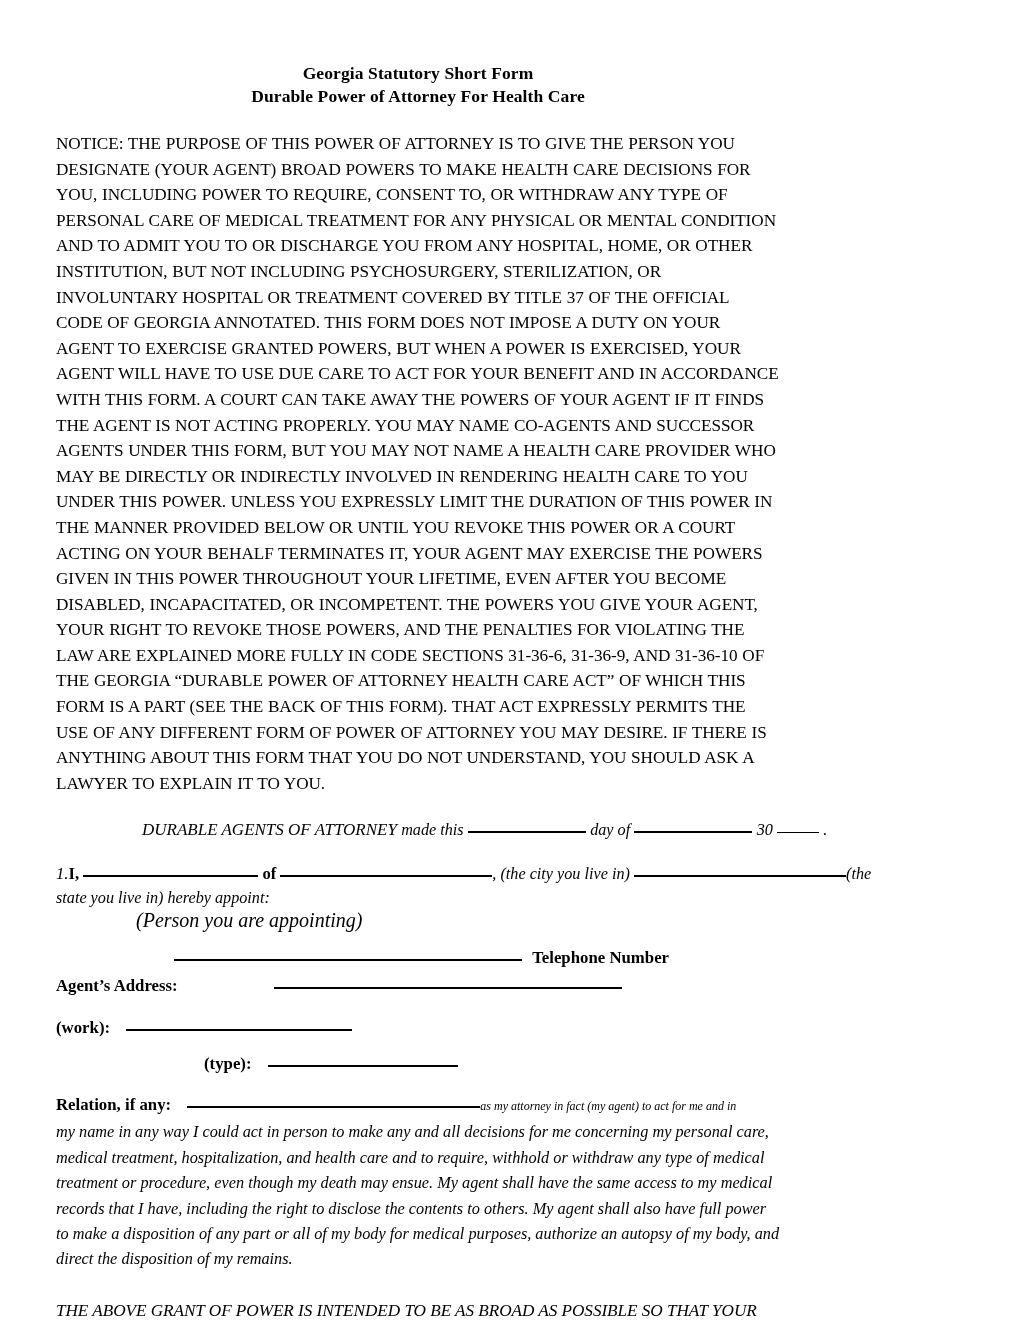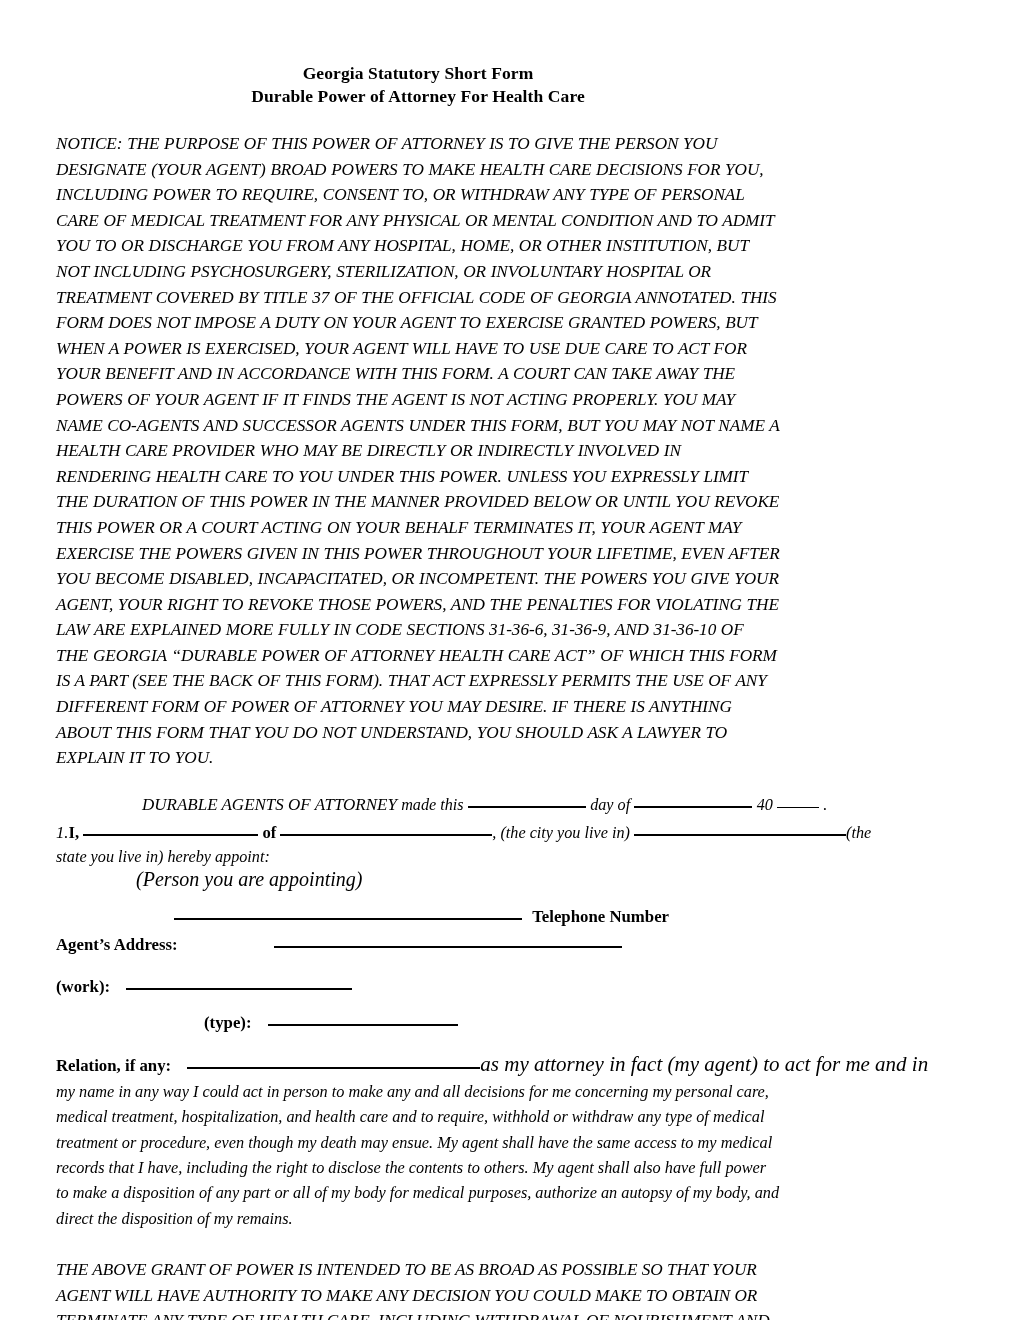--- a/index.html
+++ b/index.html
@@ -37,21 +37,20 @@
     letter-spacing: 0.1px;
   }
 
   
   .body-wrap {
     margin: 0 56px 0 56px;
   }
 
   .notice {
     margin-top: 23px;
-    font-style: italic;
     font-size: 17.2px;
     line-height: 25.6px;
     text-align: left;
     letter-spacing: -0.05px;
     word-spacing: 0.4px;
   }
 
   
   .form-area {
     margin-top: 22px;
@@ -77,21 +76,21 @@
     padding-left: 86px;
     white-space: nowrap;
     line-height: 24px;
   }
   .ital-caps { font-style: italic; }
   .small-ital { font-style: italic; font-size: 16.2px; }
 
   .line-i {
     white-space: nowrap;
     line-height: 25px;
-    margin-top: 3px;
+    margin-top: 19px;
     font-size: 16.6px;
   }
   .num-ital { font-style: italic; font-size: 16.6px; }
   .b { font-weight: bold; }
 
   .line-state {
     text-align: left;
     font-style: italic;
     font-size: 16.2px;
     line-height: 22px;
@@ -107,21 +106,21 @@
     font-size: 20px;
     padding-left: 80px;
     line-height: 22px;
   }
   .agent-addr-row { margin-top: 2px; }
   .tel-row { margin-top: 14px; padding-left: 118px; }
   .tel-label { font-weight: bold; font-size: 16.8px; padding-left: 6px; }
   .work-row { margin-top: 16px; }
   .home-row { margin-top: 10px; padding-left: 148px; }
   .relation-row { margin-top: 15px; }
-  .relation-tail { font-style: italic; font-size: 21px; }
+  .relation-tail { font-style: italic; font-size: 12px; }
 
   
   .para-ital-mixed {
     font-style: italic;
     font-size: 16.3px;
     line-height: 25.4px;
     text-align: left;
     margin-top: 0px;
   }
 
@@ -149,21 +148,21 @@
     <div class="notice">NOTICE:  THE PURPOSE OF THIS POWER OF ATTORNEY IS TO GIVE THE PERSON YOU DESIGNATE (YOUR AGENT) BROAD POWERS TO MAKE HEALTH CARE DECISIONS FOR YOU, INCLUDING POWER TO REQUIRE, CONSENT TO, OR WITHDRAW ANY TYPE OF PERSONAL CARE OF MEDICAL TREATMENT FOR ANY PHYSICAL OR MENTAL CONDITION AND TO ADMIT YOU TO OR DISCHARGE YOU FROM ANY HOSPITAL, HOME, OR OTHER INSTITUTION, BUT NOT INCLUDING PSYCHOSURGERY, STERILIZATION, OR INVOLUNTARY HOSPITAL OR TREATMENT COVERED BY TITLE 37 OF THE OFFICIAL CODE OF GEORGIA ANNOTATED.  THIS FORM DOES NOT IMPOSE A DUTY ON YOUR AGENT TO EXERCISE GRANTED POWERS, BUT WHEN A POWER IS EXERCISED, YOUR AGENT WILL HAVE TO USE DUE CARE TO ACT FOR YOUR BENEFIT AND IN ACCORDANCE WITH THIS FORM.  A COURT CAN TAKE AWAY THE POWERS OF YOUR AGENT IF IT FINDS THE AGENT IS NOT ACTING PROPERLY.  YOU MAY NAME CO-AGENTS AND SUCCESSOR AGENTS UNDER THIS FORM, BUT YOU MAY NOT NAME A HEALTH CARE PROVIDER WHO MAY BE DIRECTLY OR INDIRECTLY INVOLVED IN RENDERING HEALTH CARE TO YOU UNDER THIS POWER.  UNLESS YOU EXPRESSLY LIMIT THE DURATION OF THIS POWER IN THE MANNER PROVIDED BELOW OR UNTIL YOU REVOKE THIS POWER OR A COURT ACTING ON YOUR BEHALF TERMINATES IT, YOUR AGENT MAY EXERCISE THE POWERS GIVEN IN THIS POWER THROUGHOUT YOUR LIFETIME, EVEN AFTER YOU BECOME DISABLED, INCAPACITATED, OR INCOMPETENT.   THE POWERS YOU GIVE YOUR AGENT, YOUR RIGHT TO REVOKE THOSE POWERS, AND THE PENALTIES FOR VIOLATING THE LAW ARE EXPLAINED MORE FULLY IN CODE SECTIONS 31-36-6, 31-36-9, AND 31-36-10 OF THE GEORGIA “DURABLE POWER OF ATTORNEY HEALTH CARE ACT” OF WHICH THIS FORM IS A PART (SEE THE BACK OF THIS FORM).  THAT ACT EXPRESSLY PERMITS THE USE OF ANY DIFFERENT FORM OF POWER OF ATTORNEY YOU MAY DESIRE.  IF THERE IS ANYTHING ABOUT THIS FORM THAT YOU DO NOT UNDERSTAND, YOU SHOULD ASK A LAWYER TO EXPLAIN IT TO YOU.</div>
 
     <div class="form-area">
 
       <div class="line-date">
         <span class="ital-caps">DURABLE AGENTS OF ATTORNEY</span>
         <span class="small-ital">made this</span>
         <span class="rule" style="width:118px;"></span>
         <span class="small-ital">day of</span>
         <span class="rule" style="width:118px;"></span>
-        <span class="small-ital">40</span>
+        <span class="small-ital">30</span>
         <span class="rule-thin" style="width:42px;"></span>
         <span class="small-ital">.</span>
       </div>
 
       <div class="line-i">
         <span class="num-ital">1.</span><span class="b">I,</span>
         <span class="rule" style="width:175px;"></span>
         <span class="b">of</span>
         <span class="rule" style="width:212px;"></span><span class="small-ital">, (the city you live in)</span>
         <span class="rule" style="width:212px;"></span><span class="small-ital">(the</span>

